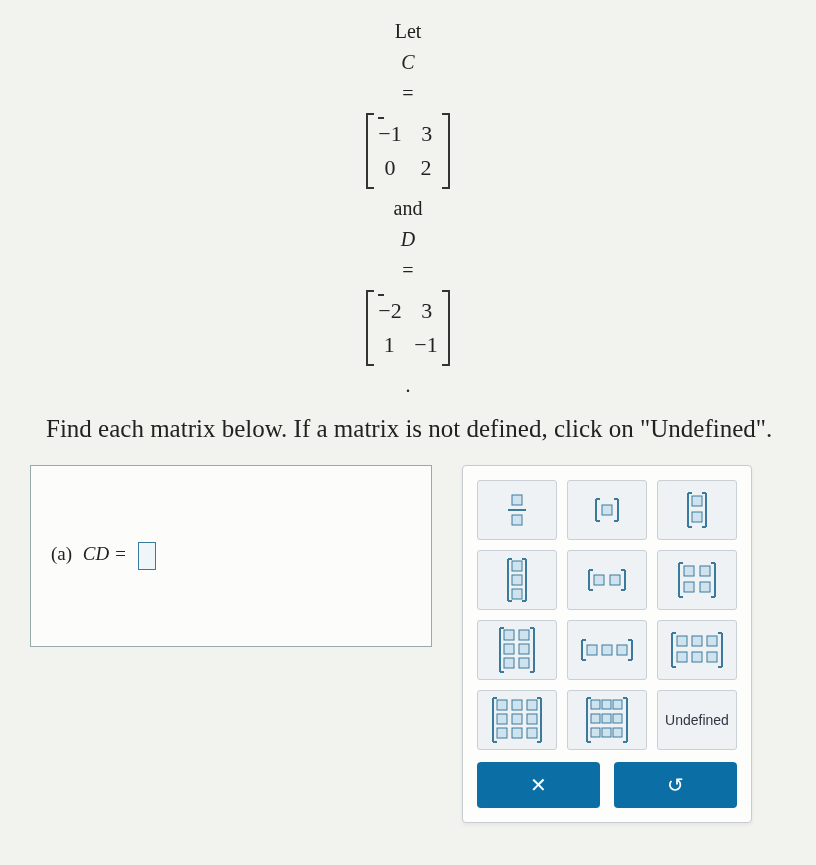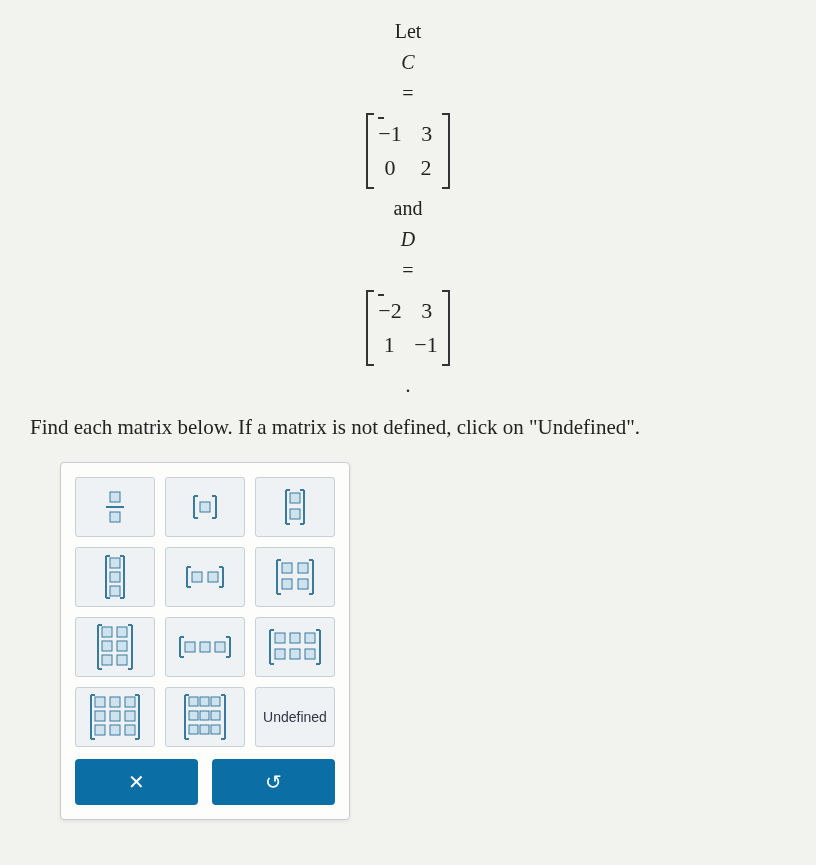--- a/index.html
+++ b/index.html
@@ -36,21 +36,21 @@
     height: 2px;
     background: #333;
   }
   .matrix::before { top: 0; left: 0; box-shadow: calc(100% + 14px) 0 0 #333; }
   .matrix .cap-tl { position:absolute; top:0; left:-2px; width:8px; height:2px; background:#333;}
   .matrix .cap-tr { position:absolute; top:0; right:-2px; width:8px; height:2px; background:#333;}
   .matrix .cap-bl { position:absolute; bottom:0; left:-2px; width:8px; height:2px; background:#333;}
   .matrix .cap-br { position:absolute; bottom:0; right:-2px; width:8px; height:2px; background:#333;}
   .matrix-row { display: flex; gap: 14px; justify-content: center; }
   .matrix-cell { min-width: 22px; text-align: center; font-size: 22px; padding: 4px 0;}
-  .instruction { margin: 10px 0 22px 0; font-size: 21px; }
+  .instruction { margin: 10px 0 22px 16px; font-size: 25px; }
   .work-area { display: flex; align-items: flex-start; gap: 30px; }
   .answer-table {
     border-collapse: collapse;
     background: #fcfcfa;
   }
   .answer-table td {
     border: 1px solid #9aa;
     width: 360px;
     height: 180px;
     padding: 0 20px;
@@ -151,20 +151,28 @@
   </span>
   <span>.</span>
 </div>
 
 <div class="instruction">Find each matrix below. If a matrix is not defined, click on "Undefined".</div>
 
 <div class="work-area">
 
   <table class="answer-table">
     <tbody>
+        <tr>
+          <td>
+      <span class="lab">(a)</span>
+      <span class="it">CD</span>
+      <span>=</span>
+      <span class="slot"></span>
+    </td>
+        </tr>
   </tbody>
     </table>
 
   <div class="palette">
     <div class="palette-grid">
 
       <div class="tool" title="fraction">
         <svg width="26" height="34">
             <rect x="8" y="2" width="10" height="10" fill="#cfe3ef" stroke="#3a7a9c"></rect>
             <line x1="4" y1="17" x2="22" y2="17" stroke="#3a7a9c" stroke-width="2"></line>

